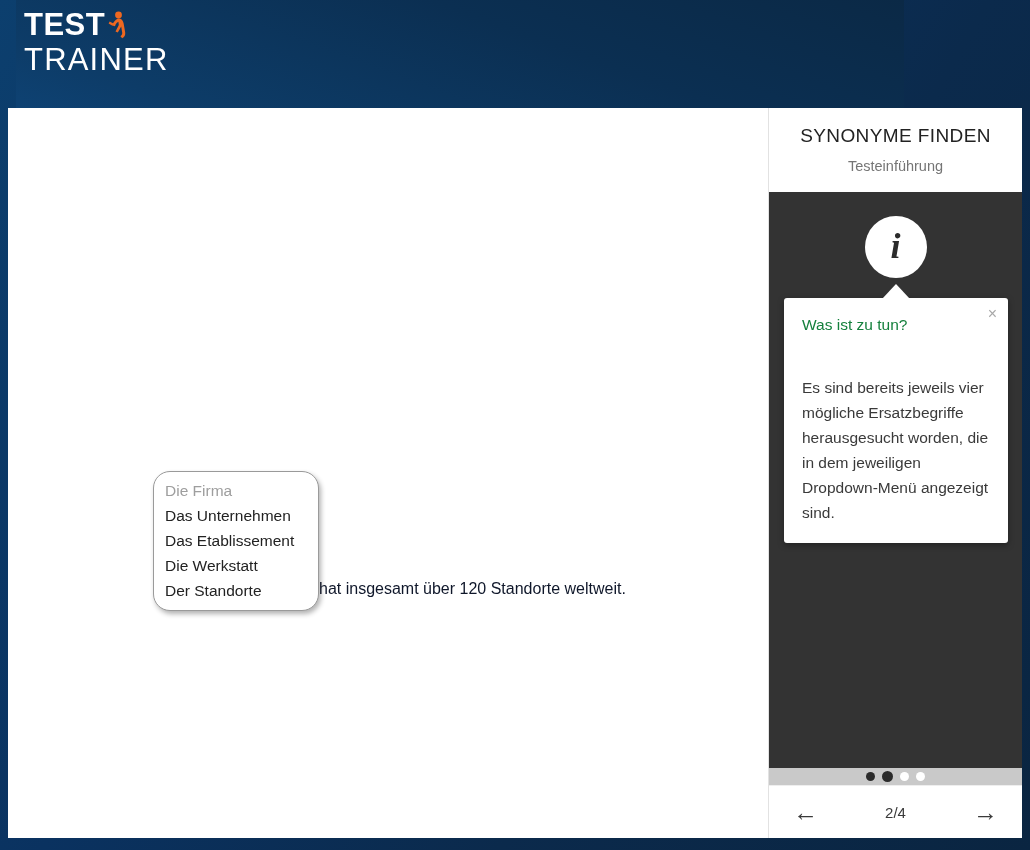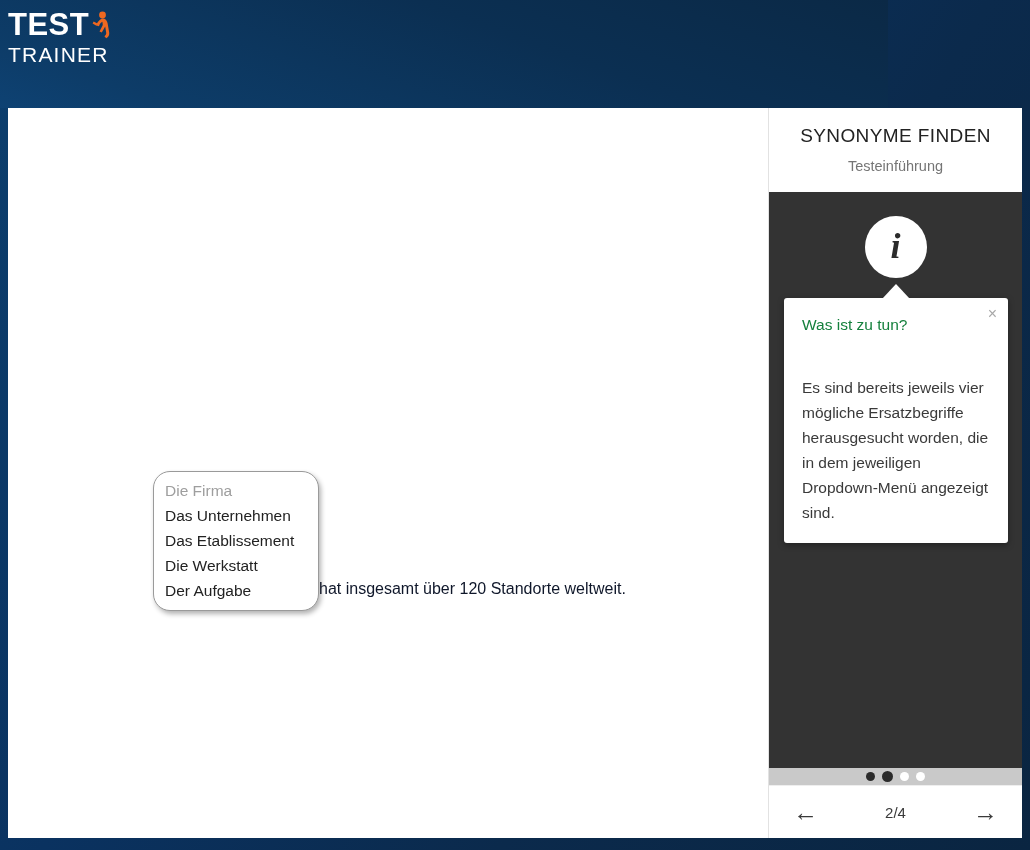--- a/index.html
+++ b/index.html
@@ -9,21 +9,21 @@
     overflow: hidden;
     font-family: "Liberation Sans", sans-serif;
   }
   body {
     background: linear-gradient(120deg, #0c3f6e 0%, #0a3260 35%, #0b2a4c 65%, #0a2541 100%);
     position: relative;
   }
 
   
   #header {
-    position: absolute; left: 0; top: 0; width: 888px; height: 108px;
+    position: absolute; left: 16px; top: 0; width: 888px; height: 108px;
     background: linear-gradient(200deg, #0b2946 0%, #0b2f52 40%, #0d3c68 85%, #0e4273 100%);
   }
   #logo {
     position: absolute; left: 8px; top: 8px;
     color: #ffffff;
     line-height: 1;
     user-select: none;
   }
   .logo-line1 {
     font-size: 31px;
@@ -34,21 +34,21 @@
     height: 33px;
   }
   .logo-mark {
     display: inline-block;
     width: 22px; height: 30px;
     margin-left: 1px;
     position: relative;
     top: -1px;
   }
   .logo-line2 {
-    font-size: 21px;
+    font-size: 31px;
     font-weight: normal;
     letter-spacing: 1.2px;
     margin-top: 3px;
   }
 
   
   #panel {
     position: absolute;
     left: 8px; top: 108px;
     width: 1014px; height: 730px;
@@ -266,21 +266,21 @@
 
 <div id="panel">
 
   <div id="content-area">
 
     <div id="dropdown">
       <div class="dd-option placeholder">Die Firma</div>
       <div class="dd-option">Das Unternehmen</div>
       <div class="dd-option">Das Etablissement</div>
       <div class="dd-option">Die Werkstatt</div>
-      <div class="dd-option">Der Aufgabe</div>
+      <div class="dd-option">Der Standorte</div>
     </div>
 
     <div id="sentence-tail">hat insgesamt über 120 Standorte weltweit.</div>
   </div>
 
   <div id="sidebar">
 
     <div id="sidebar-header">
       <div id="sidebar-title">SYNONYME FINDEN</div>
       <div id="sidebar-subtitle">Testeinführung</div>

